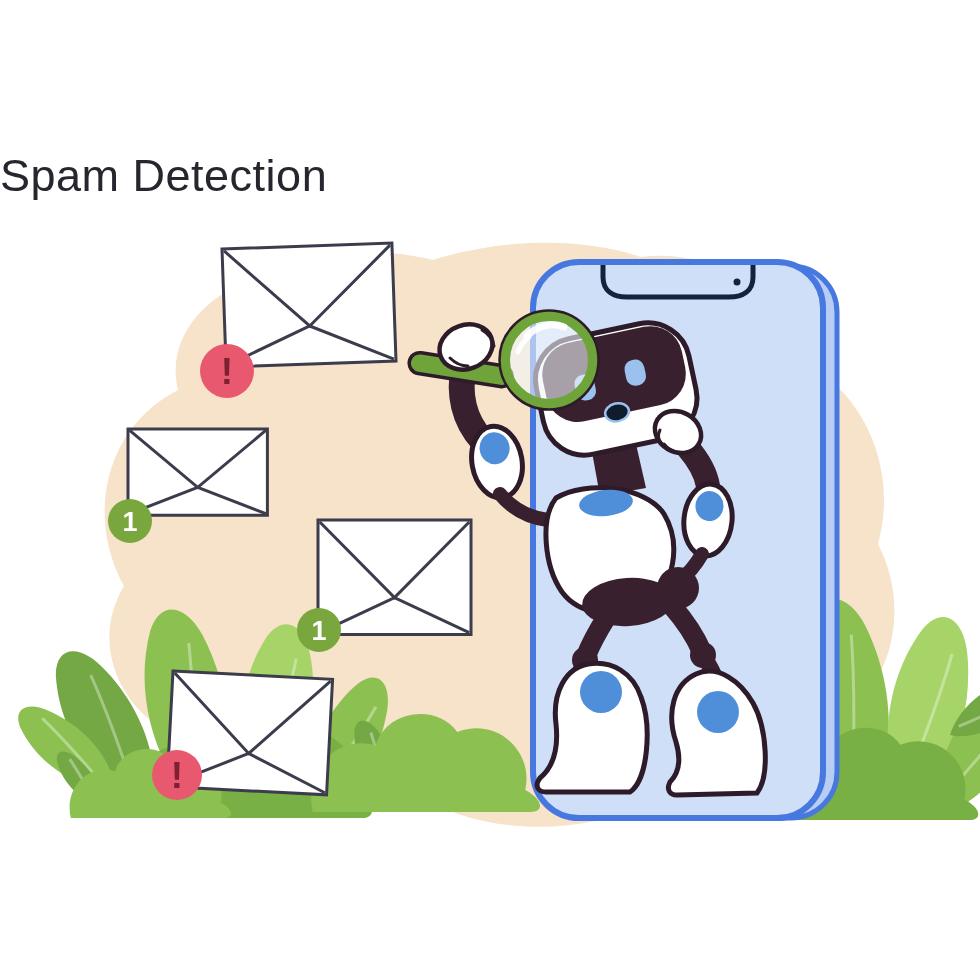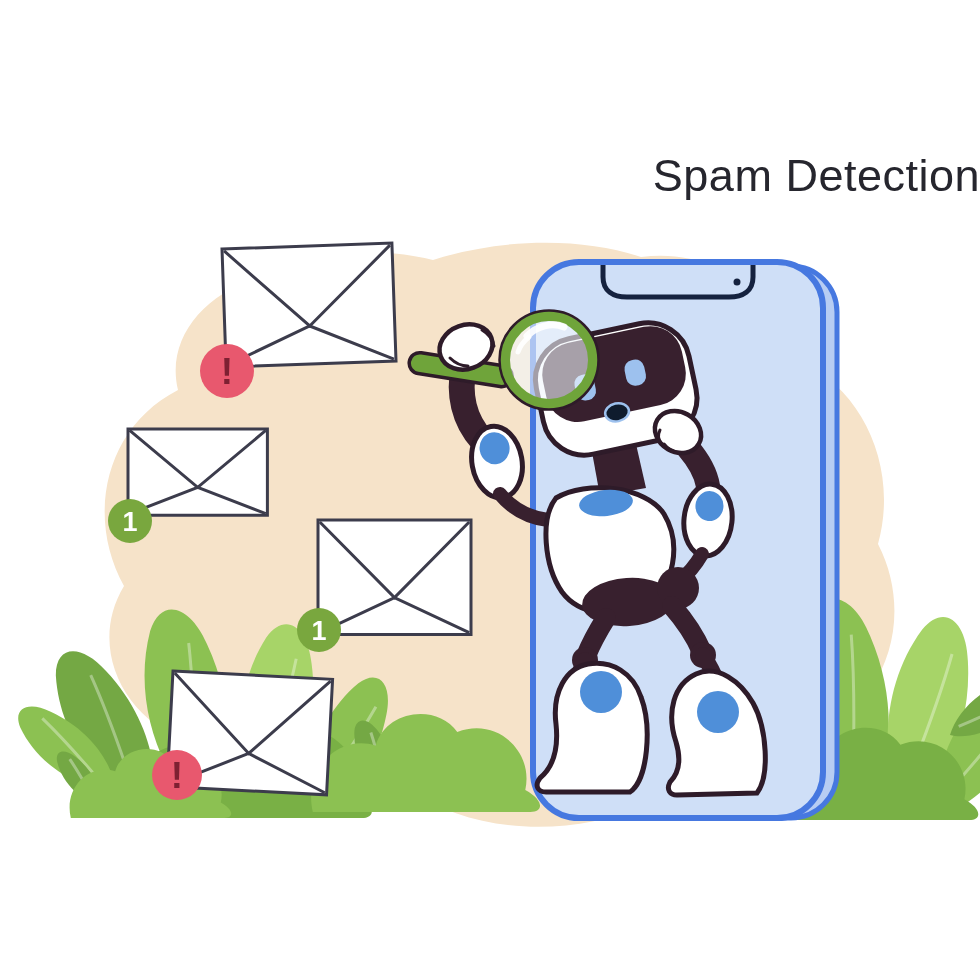--- a/index.html
+++ b/index.html
@@ -1,17 +1,17 @@
 <!DOCTYPE html>
 <html><head>
 <meta charset="utf-8">
 <style>
   html,body{margin:0;padding:0;background:#ffffff;width:980px;height:980px;overflow:hidden;}
   .stage{position:relative;width:980px;height:980px;font-family:"Liberation Sans",sans-serif;}
-  .title{position:absolute;top:150px;left:0;width:100%;margin:0;text-align:right;
+  .title{position:absolute;top:150px;left:0;width:100%;margin:0;text-align:left;
          font-size:45px;font-weight:500;color:#26262e;letter-spacing:.5px;
          font-family:"Liberation Sans",sans-serif;}
   svg.scene{position:absolute;left:0;top:0;}
   .badge-text{text-anchor:middle;font-weight:bold;font-family:"Liberation Sans",sans-serif;}
   .badge-text.alert{font-size:37px;}
   .badge-text.count{font-size:27px;}
 </style>
 </head>
 <body>
 

